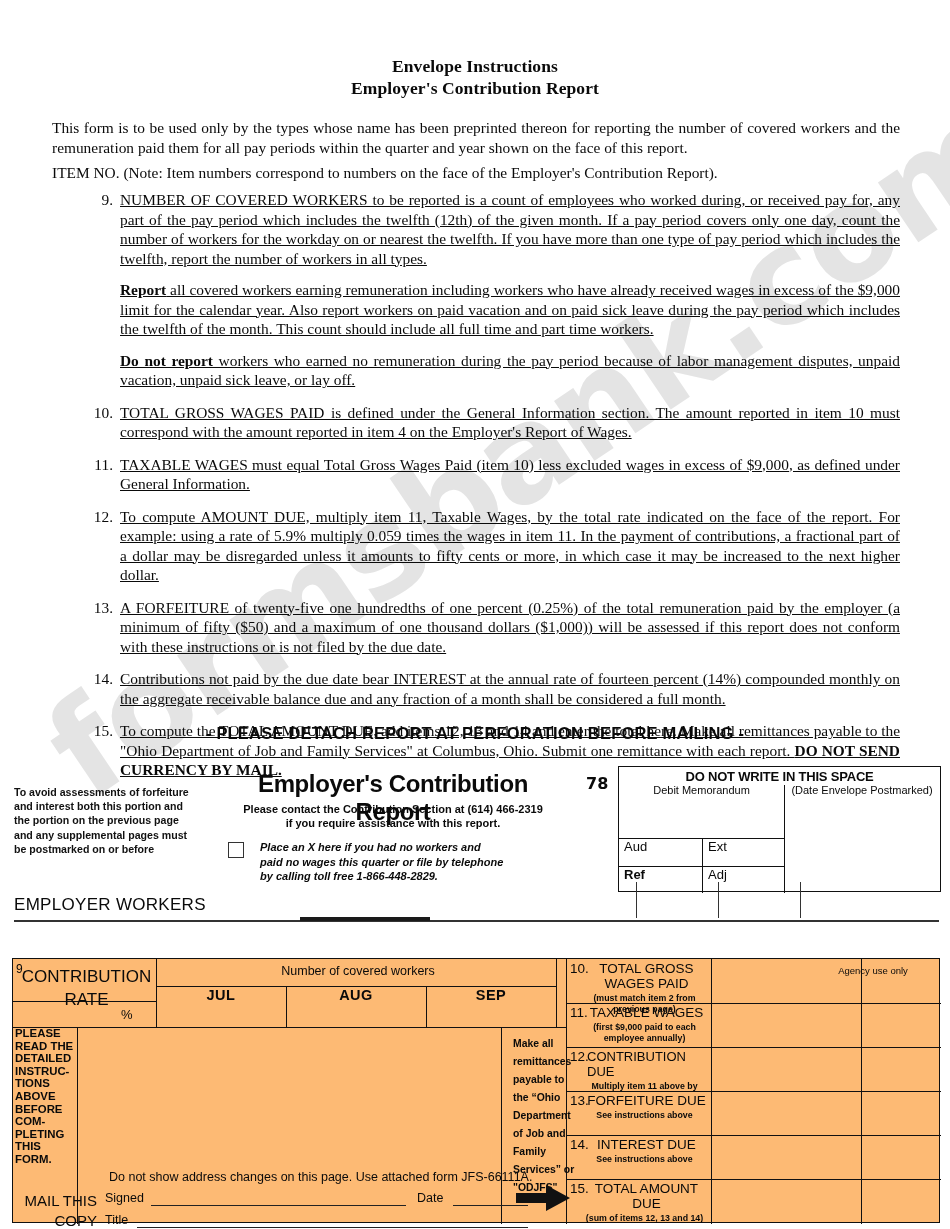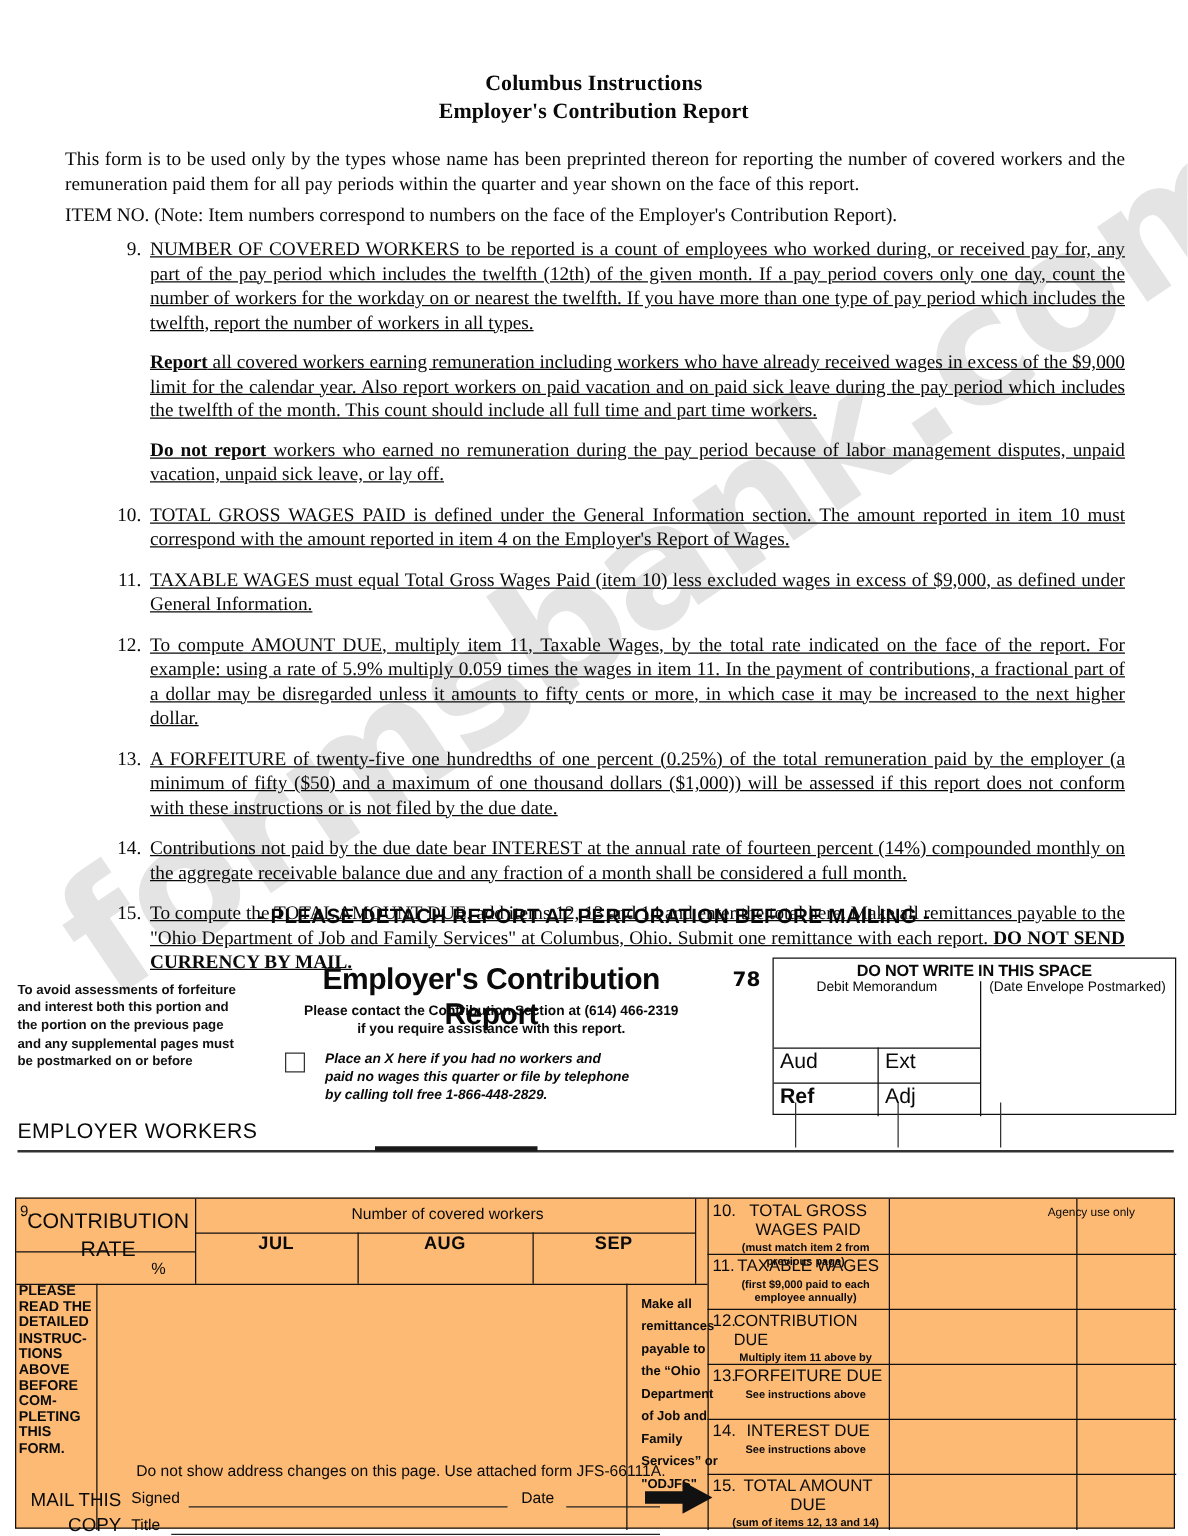--- a/index.html
+++ b/index.html
@@ -230,21 +230,21 @@
     left: 0; width: 165px; height: 1.4px; background: #111;
   }
   .dnw-midv {
     position: absolute;
     left: 83px;
     width: 1.4px;
     background: #111;
   }
   .dnw-cell {
     position: absolute;
-    font-size: 17px;
+    font-size: 13px;
     padding-left: 3px;
   }
 
   .emp-number {
     position: absolute;
     left: 14px;
     top: 133px;
     font-size: 17px;
     letter-spacing: 0.3px;
   }
@@ -405,21 +405,21 @@
 
 <div id="watermark">
   <div class="wm-text">formsbank.com</div>
 </div>
 
 <div id="page">
 
   <div class="instructions">
 
     <h1 class="doc-title">
-      <span>Columbus Instructions</span>
+      <span>Envelope Instructions</span>
       <span class="line2">Employer's Contribution Report</span>
     </h1>
 
     <p class="intro first">This form is to be used only by the types whose name has been preprinted thereon for reporting the number of covered workers and the remuneration paid them for all pay periods within the quarter and year shown on the face of this report.</p>
 
     <div class="itemno">ITEM NO. (Note: Item numbers correspond to numbers on the face of the Employer's Contribution Report).</div>
 
     <div class="item-list" id="item-list">
         <div class="item">
           <div class="num">9.</div>

